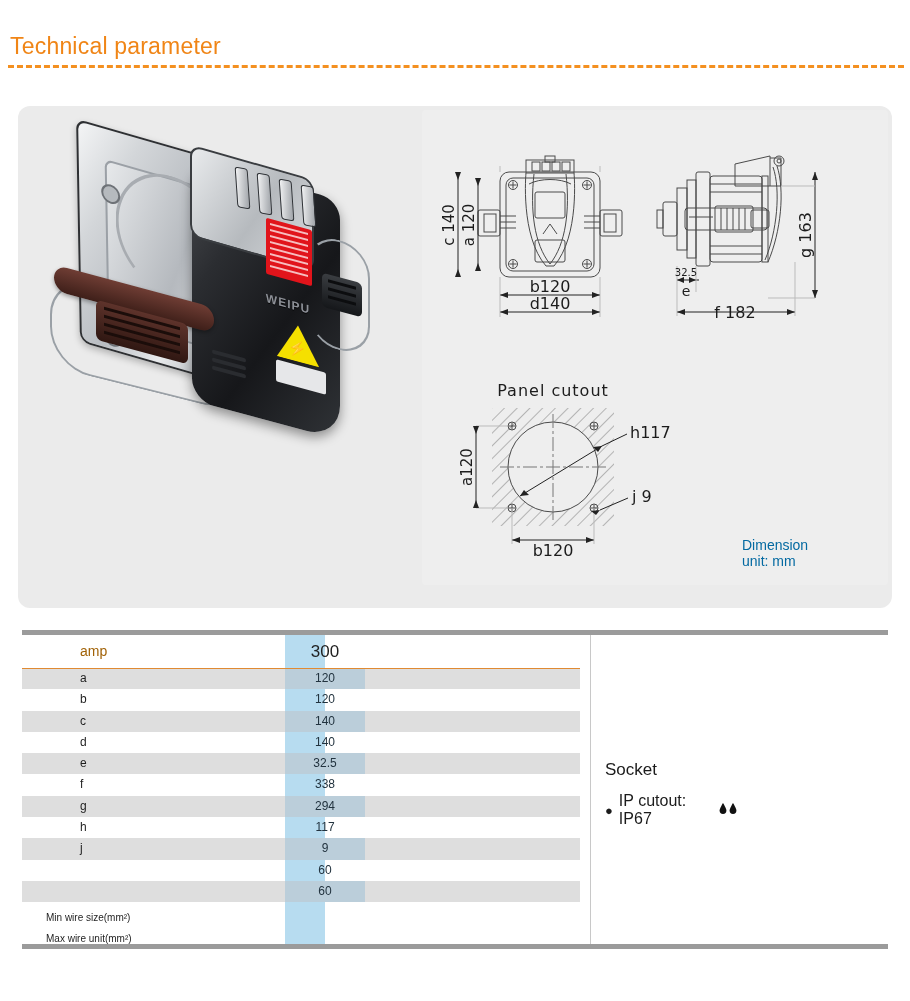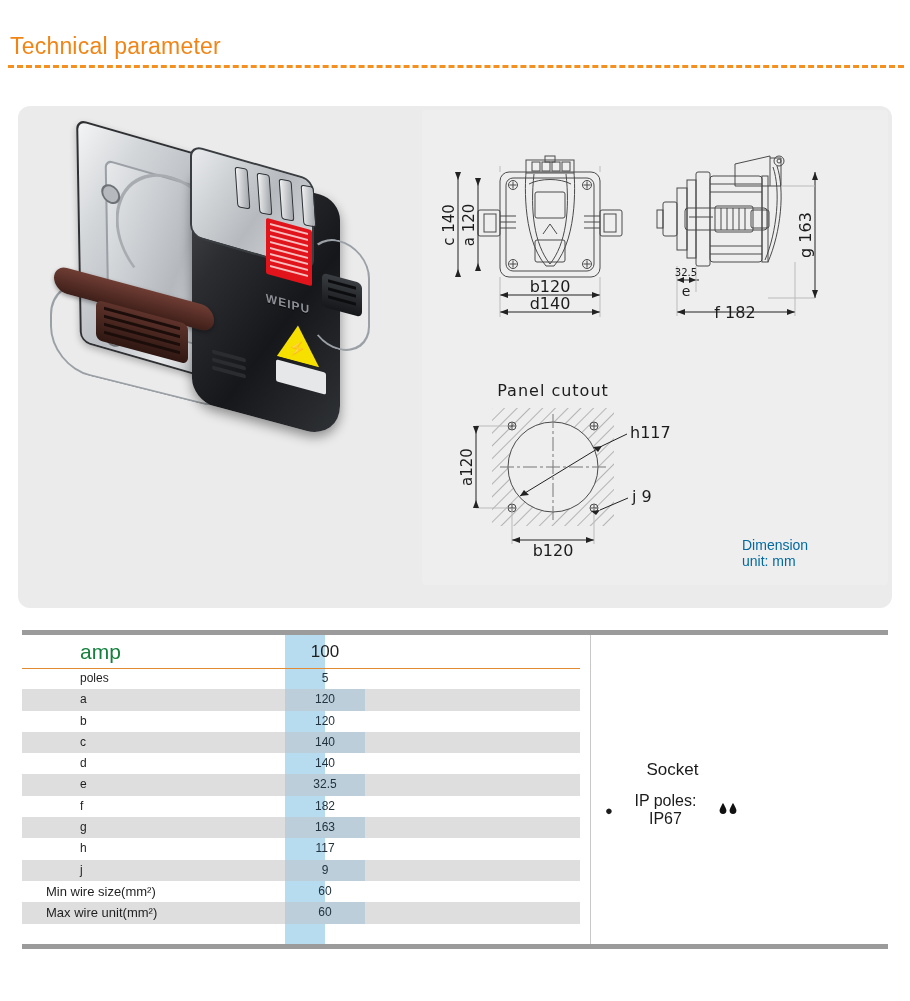--- a/index.html
+++ b/index.html
@@ -160,46 +160,46 @@
     background: #c8c8c8;
   }
   .bluecol {
     position: absolute; left: 285px; top: 635px; width: 40px; height: 309px;
     background: #b7dcf0;
   }
   .table { position: absolute; left: 22px; top: 635px; width: 558px; }
   .amp-row {
     position: relative; height: 33px; line-height: 33px;
   }
-  .amp-row .lbl { position: absolute; left: 58px; font-size: 21px; color: #15803d; }
+  .amp-row .lbl { position: absolute; left: 58px; font-size: 14px; color: #a16207; }
   .amp-row .val { position: absolute; left: 263px; width: 80px; text-align: center; font-size: 17px; color: #1f1f1f; }
   .amp-underline {
     position: absolute; left: 22px; top: 668px; width: 558px; height: 1px;
     background: #e08a32;
   }
   .row {
     position: relative; height: 21.3px; line-height: 21.3px;
   }
   .row.alt { background: #dedede; }
   .row .lbl {
     position: absolute; left: 58px; font-size: 12px; color: #1f1f1f;
   }
-  .row.small .lbl { font-size: 13px; left: 24px; }
+  .row.small .lbl { font-size: 10px; left: 24px; margin-top: 47px; }
   .row .val {
     position: absolute; left: 263px; width: 80px; text-align: center;
     font-size: 12px; color: #22333f;
   }
   .row.alt .val-bg {
     position: absolute; left: 263px; width: 80px; height: 100%;
     background: rgba(120,175,210,.34);
   }
   .row .val { z-index: 2; }
 
   
-  .socket-info { position: absolute; left: 605px; top: 760px; text-align: center; }
+  .socket-info { position: absolute; left: 605px; top: 760px; }
   .socket-title { font-size: 17px; color: #1b1b1b; }
   .socket-line {
     margin-top: 12px; font-size: 16px; color: #1b1b1b;
     display: flex; align-items: center; gap: 6px;
   }
   .bullet { font-size: 13px; }
   .drops { letter-spacing: 1px; font-size: 13px; }
 </style>
 </head>
 <body>
@@ -405,27 +405,23 @@
 
   <div class="dwg-note">Dimension unit:  mm</div>
 
   <div class="tbar-top"></div>
   <div class="bluecol"></div>
   <div class="tdivider"></div>
 
   <div class="table">
     <div class="amp-row">
       <span class="lbl">amp</span>
-      <span class="val">100</span>
+      <span class="val">300</span>
     </div>
     <div id="rows">
-        <div class="row">
-          <span class="lbl">poles</span>
-          <span class="val">5</span>
-        </div>
         <div class="row alt">
           <span class="val-bg"></span>
           <span class="lbl">a</span>
           <span class="val">120</span>
         </div>
         <div class="row">
           <span class="lbl">b</span>
           <span class="val">120</span>
         </div>
         <div class="row alt">
@@ -437,26 +433,26 @@
           <span class="lbl">d</span>
           <span class="val">140</span>
         </div>
         <div class="row alt">
           <span class="val-bg"></span>
           <span class="lbl">e</span>
           <span class="val">32.5</span>
         </div>
         <div class="row">
           <span class="lbl">f</span>
-          <span class="val">182</span>
+          <span class="val">338</span>
         </div>
         <div class="row alt">
           <span class="val-bg"></span>
           <span class="lbl">g</span>
-          <span class="val">163</span>
+          <span class="val">294</span>
         </div>
         <div class="row">
           <span class="lbl">h</span>
           <span class="val">117</span>
         </div>
         <div class="row alt">
           <span class="val-bg"></span>
           <span class="lbl">j</span>
           <span class="val">9</span>
         </div>
@@ -471,21 +467,21 @@
         </div>
       </div>
   </div>
   <div class="amp-underline"></div>
   <div class="tbar-bottom"></div>
 
   <div class="socket-info">
     <div class="socket-title">Socket</div>
     <div class="socket-line">
       <span class="bullet">●</span>
-      <span>IP  poles: IP67</span>
+      <span>IP  cutout: IP67</span>
       <span class="drops">
         <svg width="22" height="14" viewBox="0 0 22 14">
           <path d="M5 1 C5 1 1.6 6.2 1.6 8.6 A3.4 3.4 0 0 0 8.4 8.6 C8.4 6.2 5 1 5 1 Z" fill="#111"></path>
           <path d="M15 1 C15 1 11.6 6.2 11.6 8.6 A3.4 3.4 0 0 0 18.4 8.6 C18.4 6.2 15 1 15 1 Z" fill="#111"></path>
         </svg>
       </span>
     </div>
   </div>
 
 </div>

